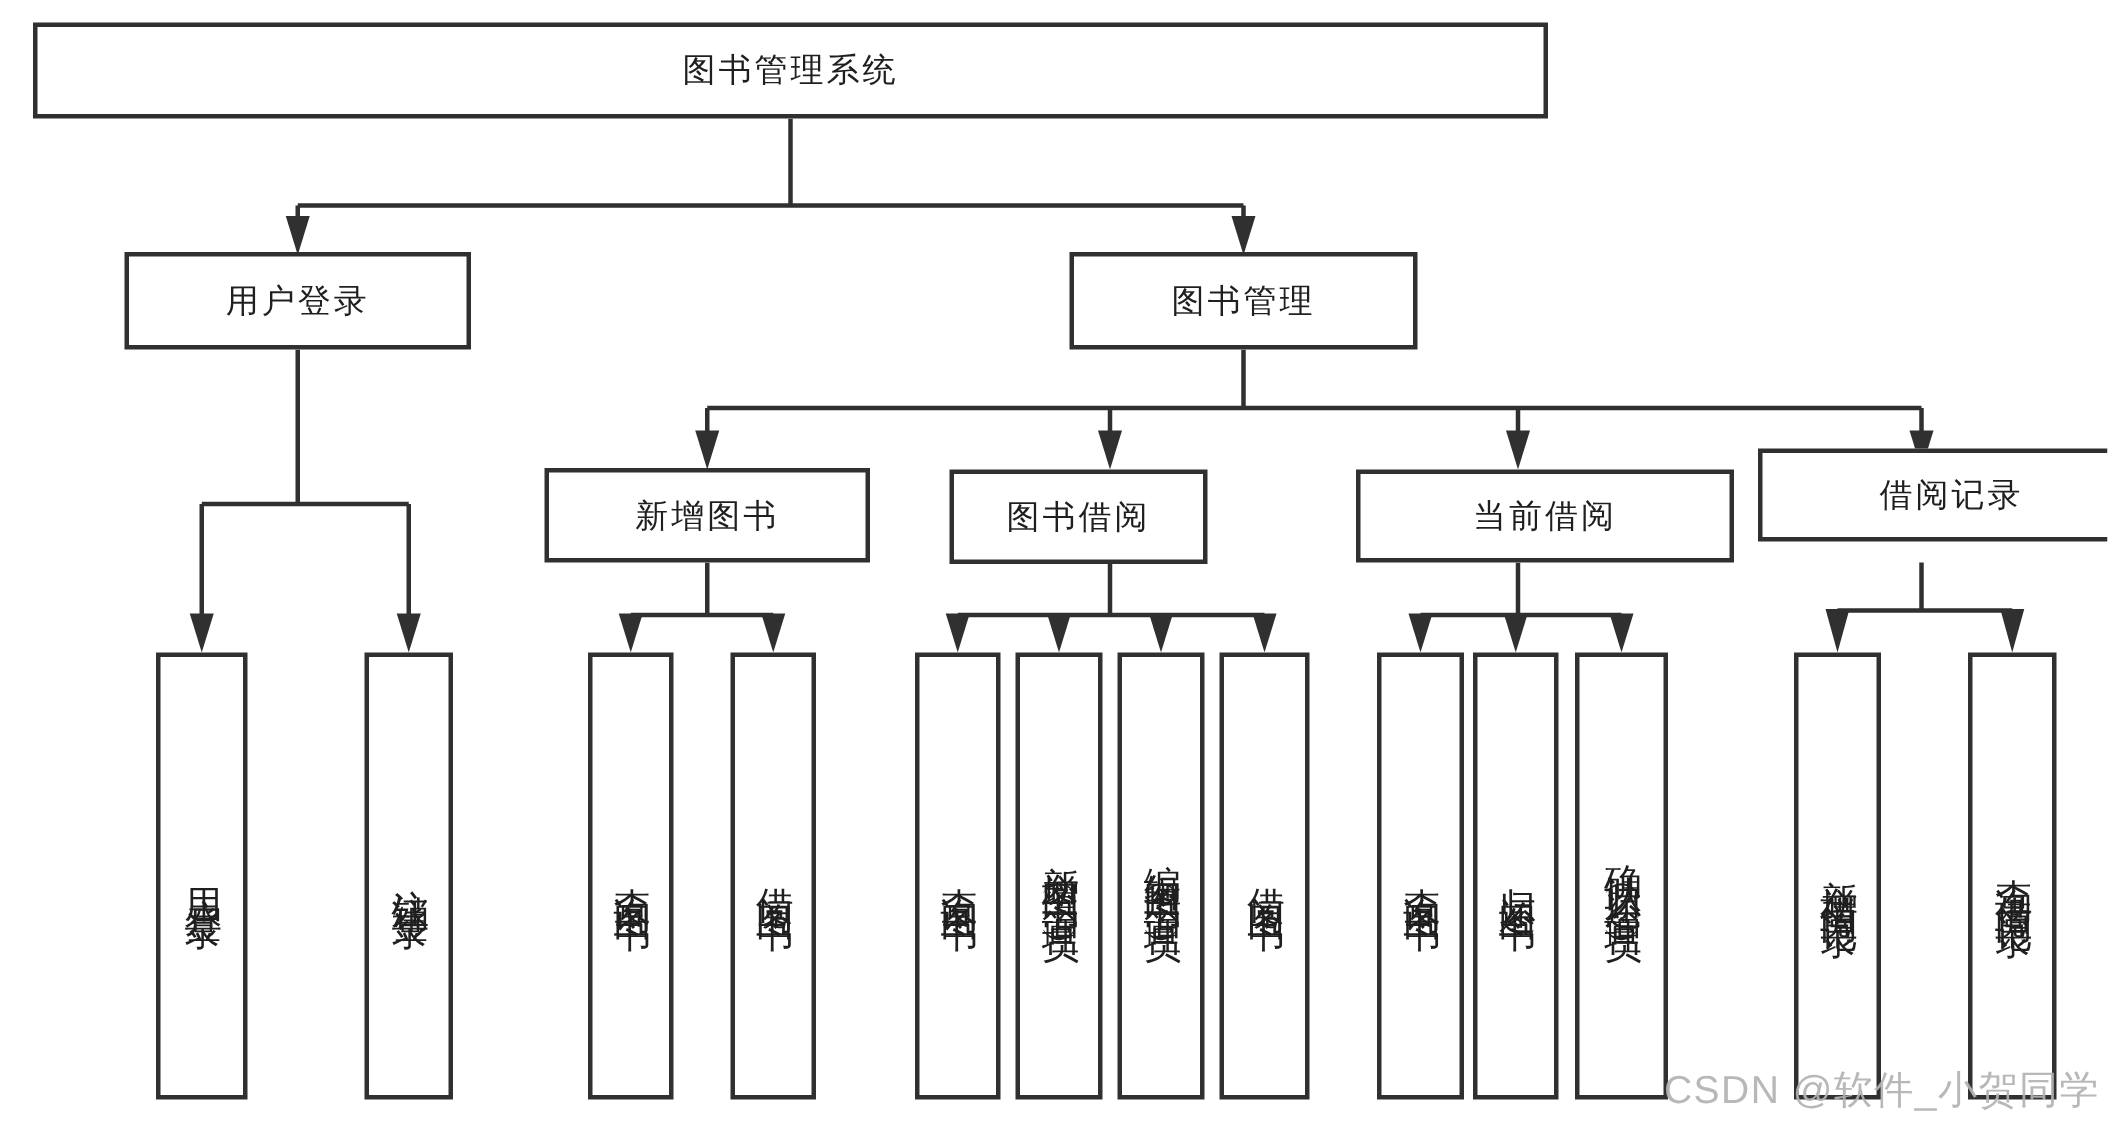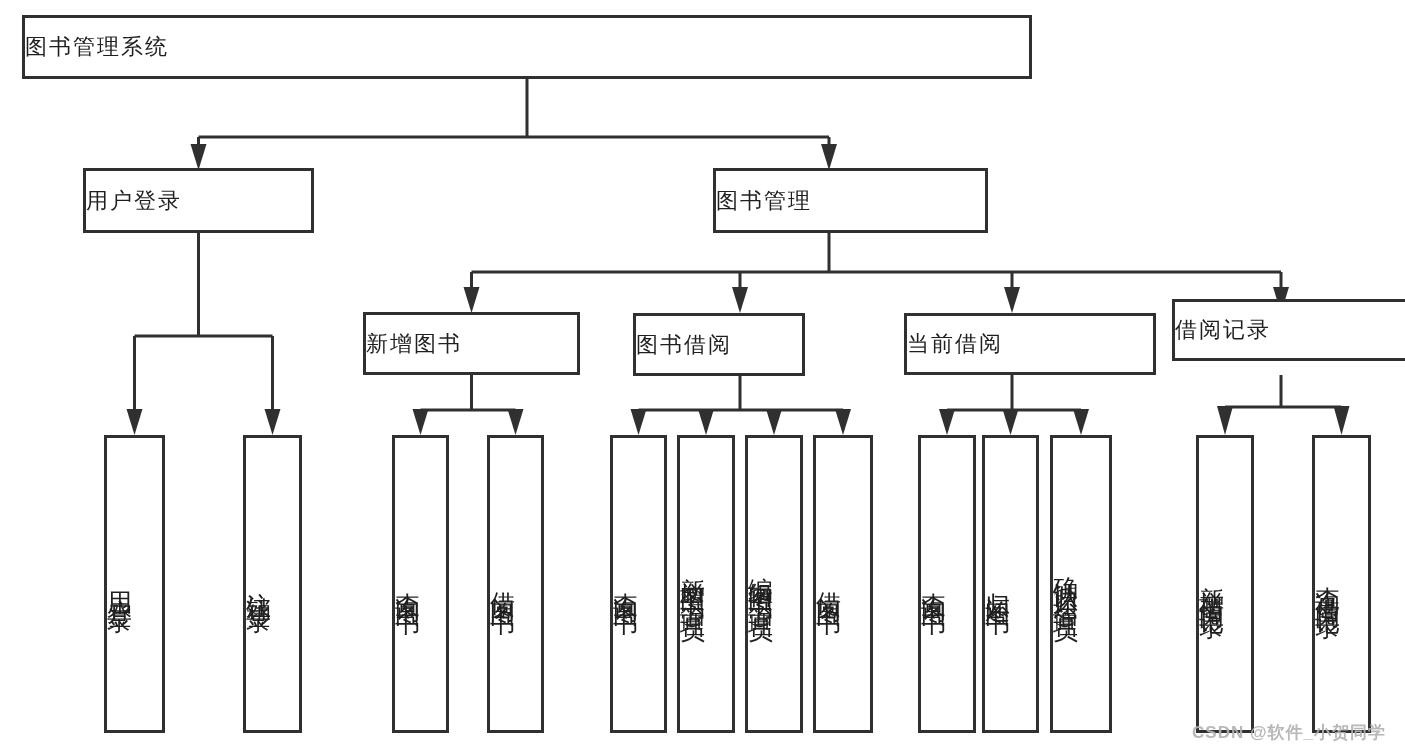--- a/index.html
+++ b/index.html
@@ -12,46 +12,45 @@
     font-family: "Liberation Sans", sans-serif;
     overflow: hidden;
   }
   .wires { position: absolute; left: 0; top: 0; width: 1405px; height: 747px; }
   .box {
     position: absolute;
     background: #ffffff;
     border: 3px solid #303030;
     display: flex;
     align-items: center;
-    justify-content: flex-start;
+    justify-content: center;
     color: #1f1f1f;
   }
   .h .label {
     font-size: 22px;
     letter-spacing: 2px;
     white-space: nowrap;
   }
   .leaf .label {
     writing-mode: vertical-rl;
     text-orientation: mixed;
     font-size: 25px;
     letter-spacing: 6px;
     line-height: 1;
     white-space: nowrap;
   }
   .watermark {
     position: absolute;
-    right: 19px;
+    right: 5px;
     bottom: 3px;
-    font-size: 17px;
+    font-size: 26px;
     color: rgba(178, 178, 178, 0.92);
     letter-spacing: 1px;
     z-index: 5;
     white-space: nowrap;
-    font-weight: bold;
   }
 </style>
 </head>
 <body>
 
 <div class="canvas">
 
   <svg class="wires" width="1405" height="747" viewBox="0 0 1405 747" xmlns="http://www.w3.org/2000/svg" aria-hidden="true">
 
     <path d="M527,79 V137 M198.5,137 H829 M198.5,137 V146 M829,137 V146" stroke="#303030" stroke-width="3" fill="none"></path>
@@ -88,21 +87,21 @@
     <polygon points="1333.5,406 1349.5,406 1341.5,435" fill="#303030"></polygon>
   </svg>
 
   <div class="box h" style="left:22px;top:15px;width:1010px;height:64px">
     <span class="label">图书管理系统</span>
   </div>
 
   <div class="box h" style="left:83px;top:168px;width:231px;height:65px">
     <span class="label">用户登录</span>
   </div>
-  <div class="box h" style="left:713px;top:168px;width:275px;height:65px">
+  <div class="box h" style="left:713px;top:168px;width:232px;height:65px">
     <span class="label">图书管理</span>
   </div>
 
   <div class="box h" style="left:363px;top:312px;width:217px;height:63px">
     <span class="label">新增图书</span>
   </div>
   <div class="box h" style="left:633px;top:313px;width:172px;height:63px">
     <span class="label">图书借阅</span>
   </div>
   <div class="box h" style="left:904px;top:313px;width:252px;height:62px">

